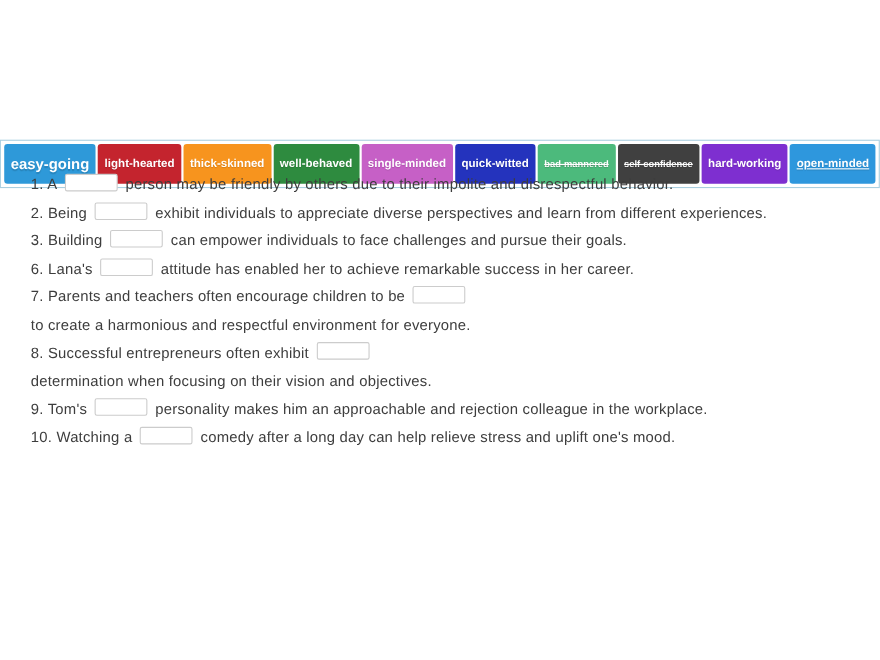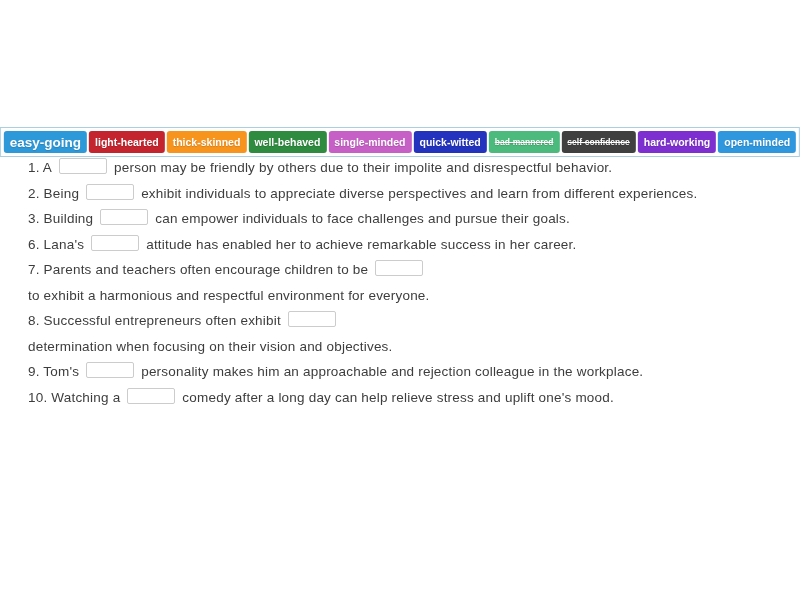--- a/index.html
+++ b/index.html
@@ -11,21 +11,21 @@
   
   .word-bank{
     position:absolute;top:127px;left:50%;transform:translateX(-50%);
     display:flex;align-items:stretch;gap:2px;
     background:#ffffff;border:1px solid #aacfe0;padding:3px;
     box-sizing:border-box;
   }
   .chip{
     display:flex;align-items:center;justify-content:center;
     color:#ffffff;font-weight:bold;
-    border-radius:3px;padding:2px 6px;height:22px;box-sizing:border-box;
+    border-radius:3px;padding:2px 6px;height:36px;box-sizing:border-box;
     white-space:nowrap;cursor:grab;user-select:none;
     text-shadow:0 1px 1px rgba(0,0,0,0.15);
   }
   .chip.size-large{font-size:13.5px;}
   .chip.size-medium{font-size:10.5px;}
   .chip.size-small{font-size:8.5px;}
   .chip.used{text-decoration:line-through;}
   
   .sentences{
     position:absolute;left:28px;top:155px;width:752px;
@@ -48,40 +48,40 @@
 <div class="word-bank">
     <span class="chip size-large" style="background: rgb(46, 153, 217);">easy-going</span>
     <span class="chip size-medium" style="background: rgb(196, 36, 46);">light-hearted</span>
     <span class="chip size-medium" style="background: rgb(247, 148, 30);">thick-skinned</span>
     <span class="chip size-medium" style="background: rgb(46, 139, 63);">well-behaved</span>
     <span class="chip size-medium" style="background: rgb(198, 96, 198); text-align: right;">single-minded</span>
     <span class="chip size-medium" style="background: rgb(36, 51, 189);">quick-witted</span>
     <span class="chip size-small used" style="background: rgb(76, 186, 124);">bad-mannered</span>
     <span class="chip size-small used" style="background: #404040;">self-confidence</span>
     <span class="chip size-medium" style="background: rgb(126, 47, 208);">hard-working</span>
-    <span class="chip size-medium" style="background: rgb(46, 151, 221);">open-minded</span>
+    <span class="chip size-medium" style="background: rgb(46, 151, 221); text-decoration: underline;">open-minded</span>
   </div>
 
 <div class="sentences">
     <div class="sentence-line">
     <span class="txt">1. A</span><span class="blank"></span><span class="txt">person may be friendly by others due to their impolite and disrespectful behavior.</span>
   </div>
     <div class="sentence-line">
     <span class="txt">2. Being</span><span class="blank"></span><span class="txt">exhibit individuals to appreciate diverse perspectives and learn from different experiences.</span>
   </div>
     <div class="sentence-line">
     <span class="txt">3. Building</span><span class="blank"></span><span class="txt">can empower individuals to face challenges and pursue their goals.</span>
   </div>
     <div class="sentence-line">
     <span class="txt">6. Lana's</span><span class="blank"></span><span class="txt">attitude has enabled her to achieve remarkable success in her career.</span>
   </div>
     <div class="sentence-line">
     <span class="txt">7. Parents and teachers often encourage children to be</span><span class="blank"></span><span class="txt"></span>
   </div>
-    <div class="sentence-line">to exhibit a harmonious and respectful environment for everyone.</div>
+    <div class="sentence-line">to create a harmonious and respectful environment for everyone.</div>
     <div class="sentence-line">
     <span class="txt">8. Successful entrepreneurs often exhibit</span><span class="blank"></span><span class="txt"></span>
   </div>
     <div class="sentence-line">determination when focusing on their vision and objectives.</div>
     <div class="sentence-line">
     <span class="txt">9. Tom's</span><span class="blank"></span><span class="txt">personality makes him an approachable and rejection colleague in the workplace.</span>
   </div>
     <div class="sentence-line">
     <span class="txt">10. Watching a</span><span class="blank"></span><span class="txt">comedy after a long day can help relieve stress and uplift one's mood.</span>
   </div>

